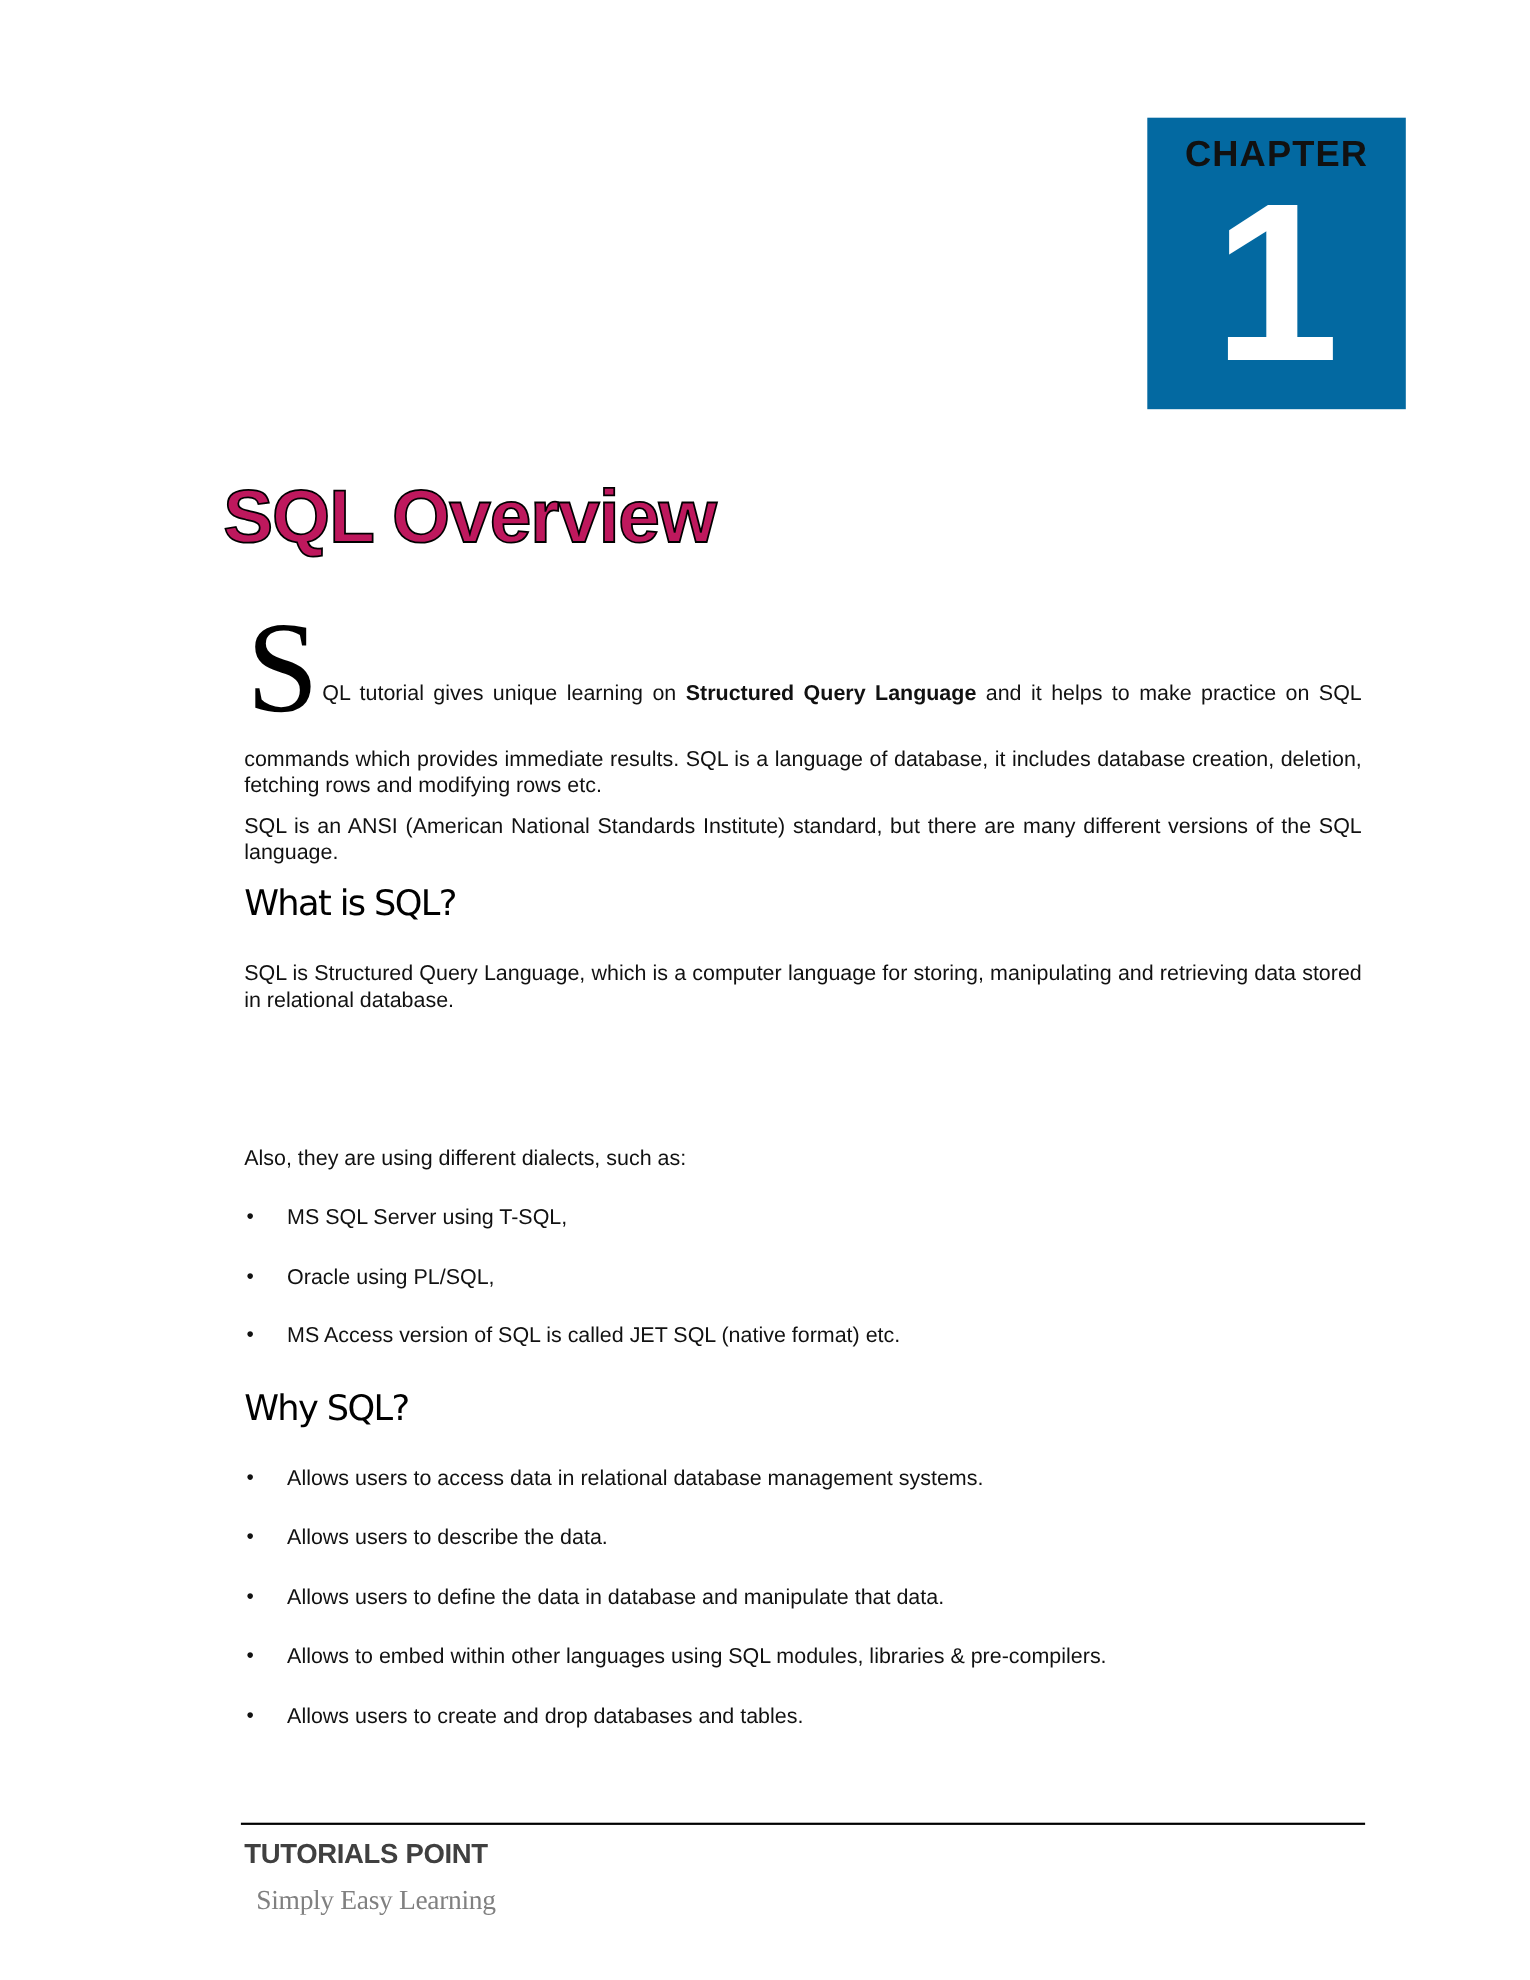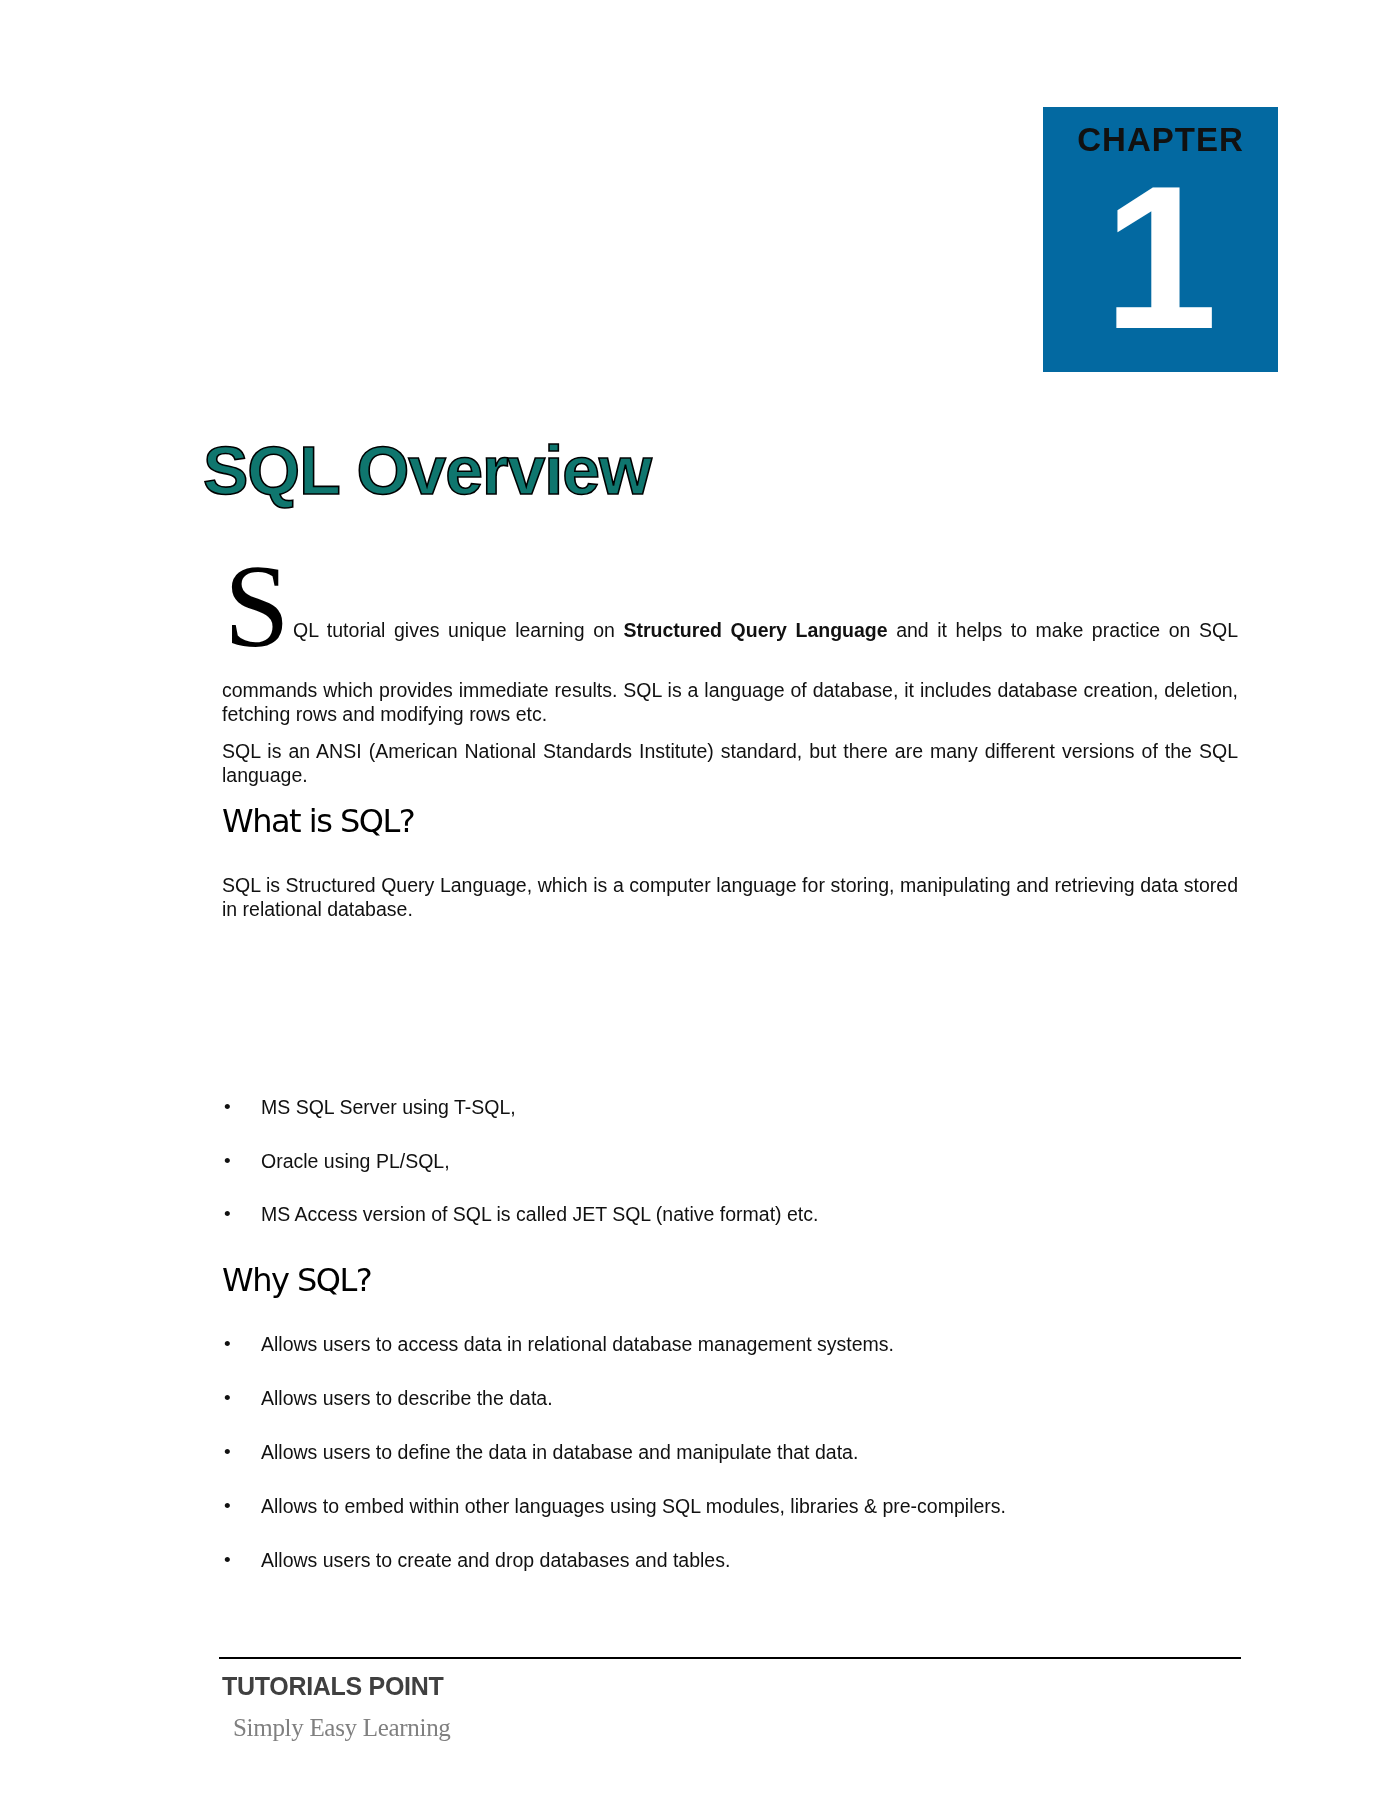--- a/index.html
+++ b/index.html
@@ -17,21 +17,21 @@
   }
   .chapter-number {
     position: absolute; left: 0; top: 40px; width: 235px; text-align: center;
     font-family: "Liberation Sans", sans-serif; font-weight: 900; font-size: 205px;
     line-height: 220px; color: #ffffff;
   }
 
   .page-title {
     position: absolute; left: 203px; top: 430px;
     font-family: "Liberation Sans", sans-serif; font-weight: 900; font-size: 68px;
-    letter-spacing: -1px; line-height: 80px; margin: 0; color: #0f766e;
+    letter-spacing: -1px; line-height: 80px; margin: 0; color: #be185d;
     -webkit-text-stroke: 1.6px #000;
   }
 
   .text {
     font-family: "Liberation Sans", sans-serif; font-size: 19.5px; line-height: 24px;
     color: #111;
   }
   .justify { text-align: justify; text-align-last: left; }
   .block { position: absolute; left: 222px; width: 1016px; margin: 0; }
 
@@ -88,20 +88,21 @@
   <h1 class="page-title">SQL Overview</h1>
 
   <div class="dropcap">S</div>
   <p class="text intro-first"><span>QL tutorial gives unique learning on </span><b>Structured Query Language</b><span> and it helps to make practice on SQL</span></p>
 
   <p class="text block justify" style="top:678px;">commands which provides immediate results. SQL is a language of database, it includes database creation, deletion, fetching rows and modifying rows etc.</p>
   <p class="text block justify" style="top:739px;">SQL is an ANSI (American National Standards Institute) standard, but there are many different versions of the SQL language.</p>
 
   <h2 class="section-heading" style="top:798px;">What is SQL?</h2>
   <p class="text block justify" style="top:873px;">SQL is Structured Query Language, which is a computer language for storing, manipulating and retrieving data stored in relational database.</p>
+  <p class="text block" style="top:1041px;">Also, they are using different dialects, such as:</p>
 
   <div class="text bullet" style="top:1095px;">
     <span class="dot">•</span>
     <span class="btext">MS SQL Server using T-SQL,</span>
   </div>
   <div class="text bullet" style="top:1149px;">
     <span class="dot">•</span>
     <span class="btext">Oracle using PL/SQL,</span>
   </div>
   <div class="text bullet" style="top:1202px;">

